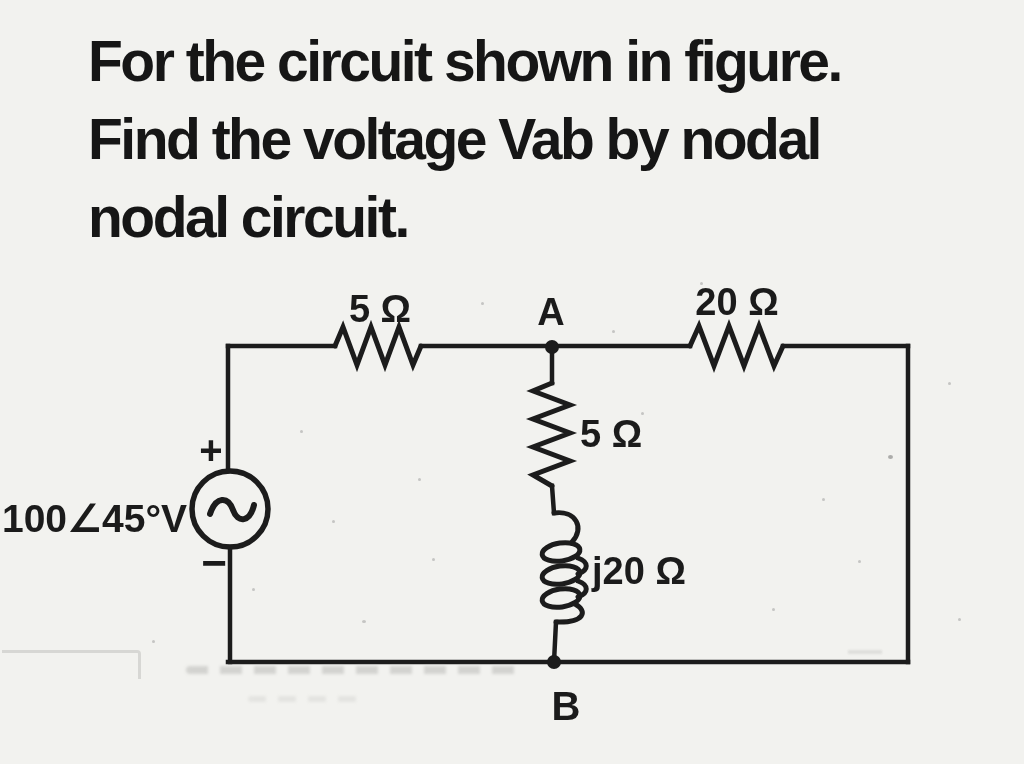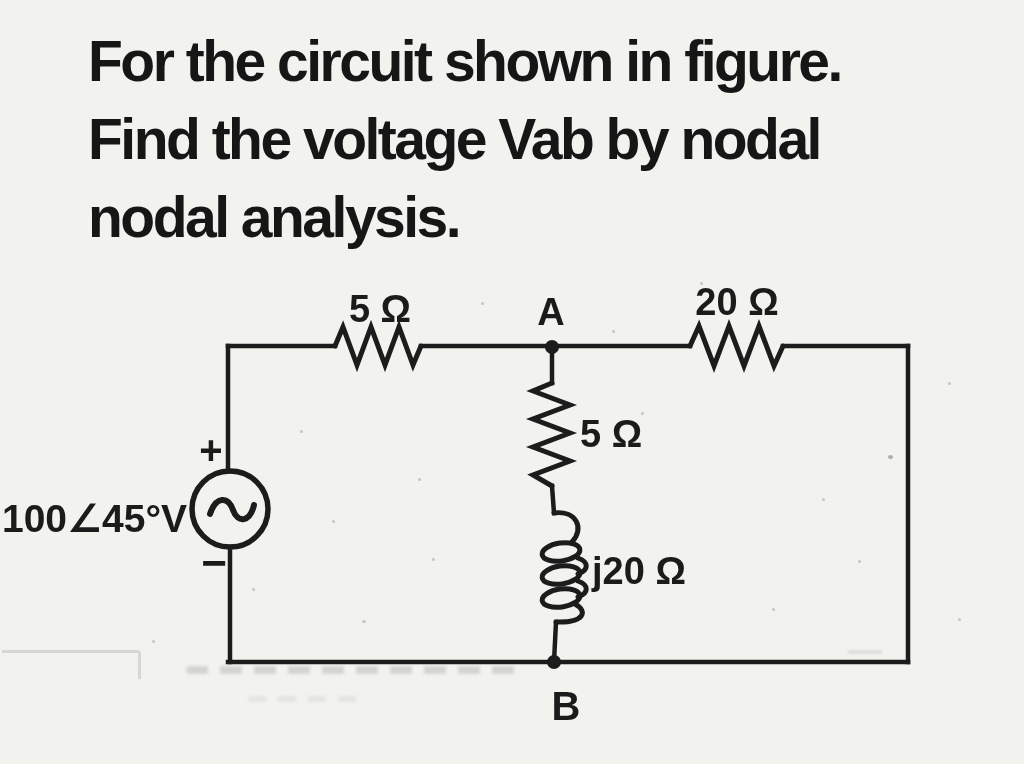--- a/index.html
+++ b/index.html
@@ -45,21 +45,21 @@
   }
 </style>
 </head>
 <body>
 
 <div class="canvas">
 
   <div class="title">
     <div>For the circuit shown in figure.</div>
     <div>Find the voltage Vab by nodal</div>
-    <div>nodal analysis.</div>
+    <div>nodal circuit.</div>
   </div>
 
   <svg class="circuit-svg" viewBox="0 0 1024 764">
 
     <path class="wire" d="M228,346 L335,346"></path>
     <path class="wire" d="M421,346 L690,346"></path>
     <path class="wire" d="M783,346 L908,346"></path>
     <path class="wire" d="M908,346 L908,662"></path>
     <path class="wire" d="M228,662 L908,662"></path>
     <path class="wire" d="M228,346 L228,471"></path>

